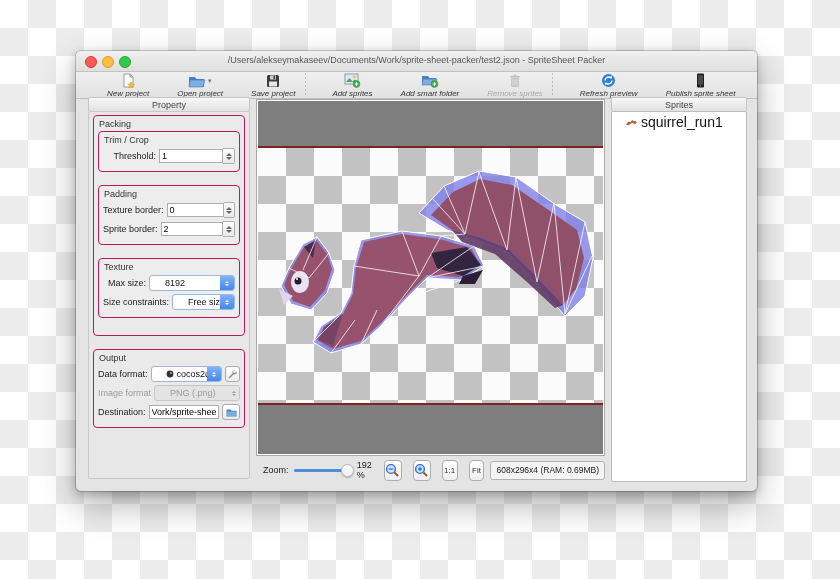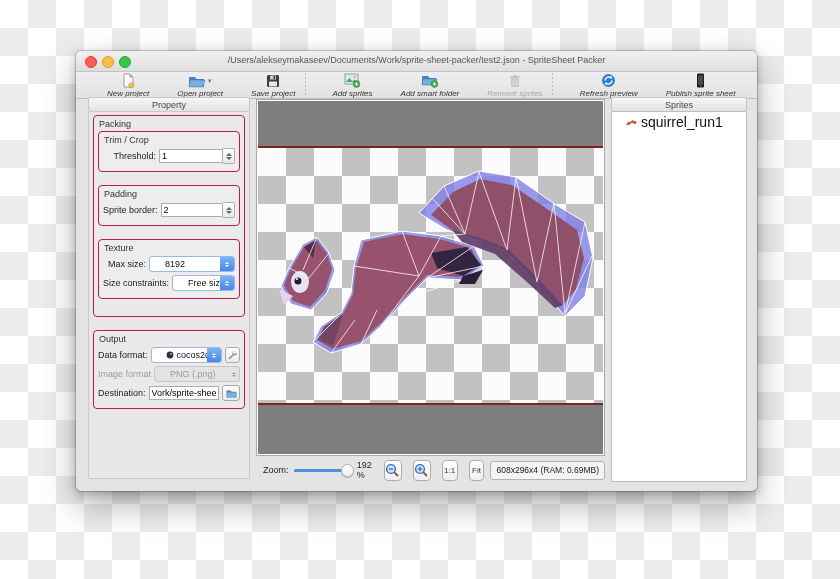--- a/index.html
+++ b/index.html
@@ -221,20 +221,28 @@
               <span class="spinbtn">
                   <span class="tri-up"></span>
                   <span class="tri-dn"></span>
                 </span>
             </div>
           </div>
 
           <div class="gbox">
             <div class="gtitle">Padding</div>
             <div class="row">
+              <span class="lbl" style="flex:1">Texture border:</span>
+              <input class="tfield" style="width: 58px;" value="0">
+              <span class="spinbtn">
+                  <span class="tri-up"></span>
+                  <span class="tri-dn"></span>
+                </span>
+            </div>
+            <div class="row">
               <span class="lbl" style="flex:1">Sprite border:</span>
               <input class="tfield" style="width: 58px;" value="2">
               <span class="spinbtn">
                   <span class="tri-up"></span>
                   <span class="tri-dn"></span>
                 </span>
             </div>
           </div>
 
           <div class="gbox">

